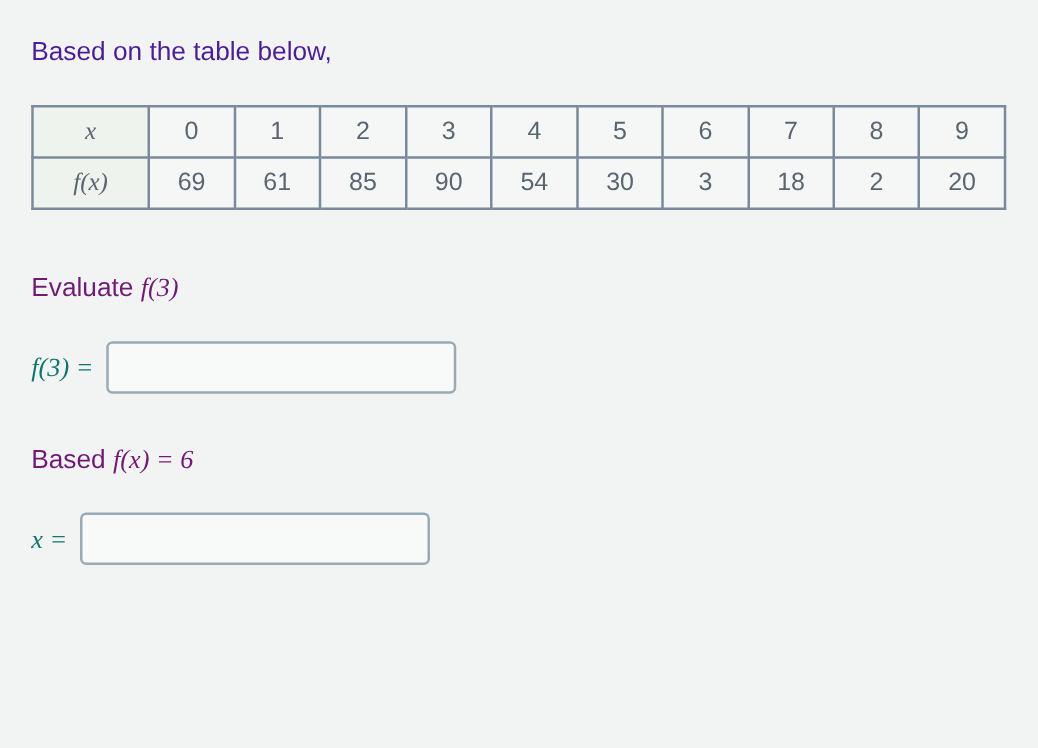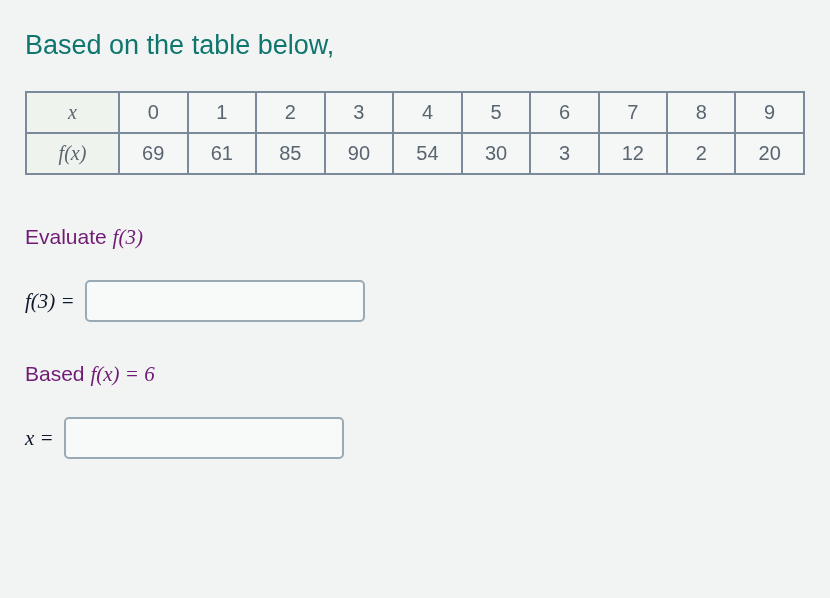--- a/index.html
+++ b/index.html
@@ -9,22 +9,22 @@
     }
     body {
       font-family: Arial, sans-serif;
       background: #f2f4f4;
       padding: 30px 25px;
       width: 830px;
       height: 598px;
       color: #5a6570;
     }
     .prompt {
-      font-size: 27px;
-      color: #0f766e;
+      font-size: 21px;
+      color: #4c1d95;
       margin-bottom: 30px;
     }
     table {
       border-collapse: collapse;
       margin-bottom: 50px;
     }
     td {
       border: 2px solid #7a8a9a;
       text-align: center;
       padding: 8px 0;
@@ -48,21 +48,21 @@
       font-family: 'Times New Roman', serif;
     }
     .input-row {
       display: flex;
       align-items: center;
       margin-bottom: 40px;
     }
     .input-label {
       font-size: 21px;
       margin-right: 10px;
-      color: #0f172a;
+      color: #0f766e;
     }
     input[type="text"] {
       width: 280px;
       height: 42px;
       border: 2px solid #9aaab5;
       border-radius: 5px;
       background: #f8fafa;
       font-size: 18px;
       padding: 0 10px;
       color: #5a6570;
@@ -90,21 +90,21 @@
   </tr>
   <tr>
     <td class="header-cell"><span class="fx">f(x)</span></td>
     <td>69</td>
     <td>61</td>
     <td>85</td>
     <td>90</td>
     <td>54</td>
     <td>30</td>
     <td>3</td>
-    <td>12</td>
+    <td>18</td>
     <td>2</td>
     <td>20</td>
   </tr>
 </tbody>
   </table>
 
 <div class="question-text">
   <span>Evaluate </span><span class="fx">f(3)</span>
 </div>
 

